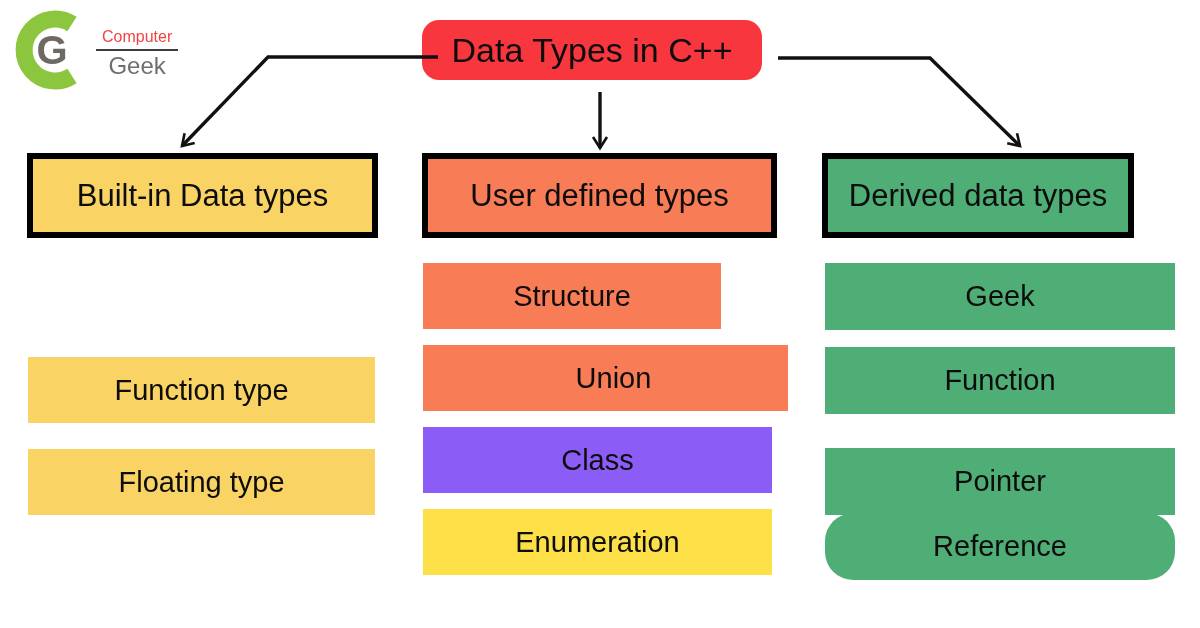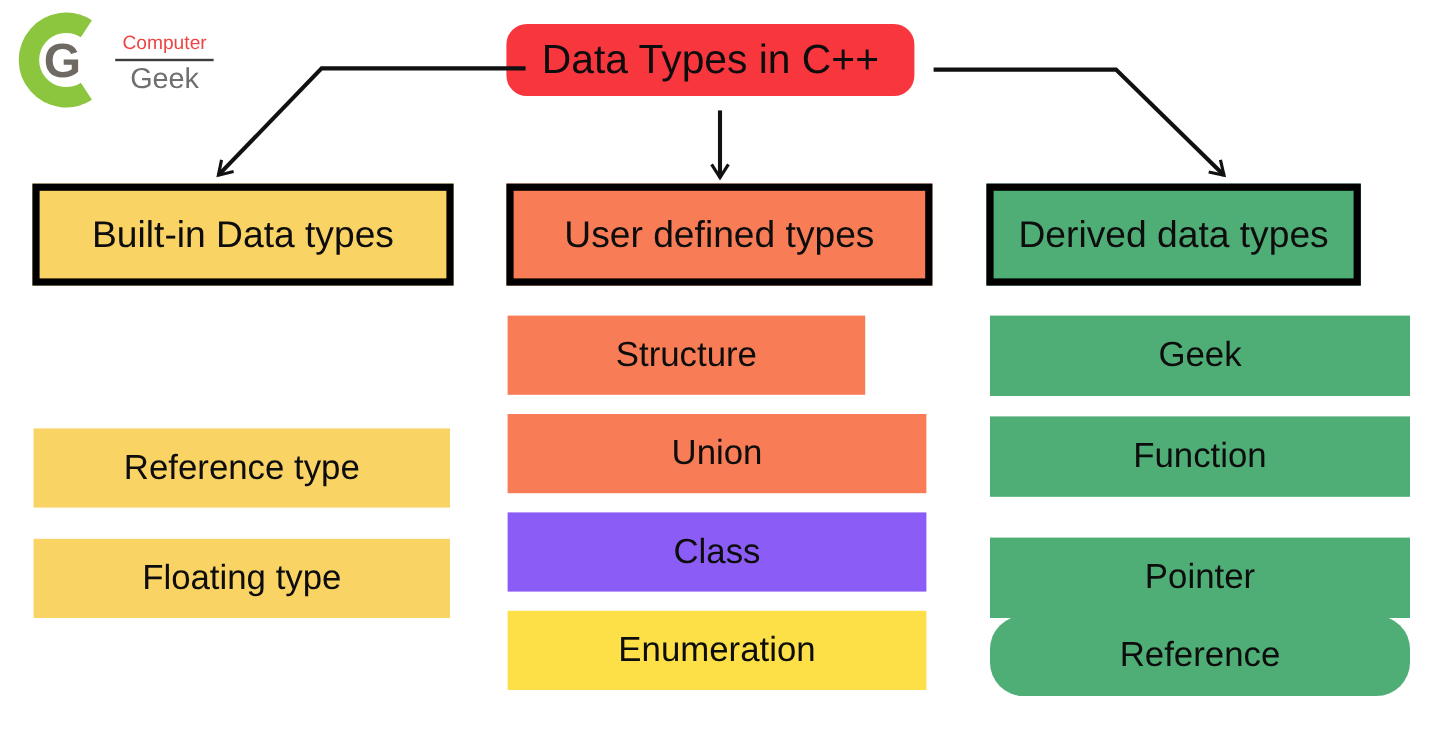--- a/index.html
+++ b/index.html
@@ -71,25 +71,25 @@
     </defs>
     <path d="M438,57 L268,57 L182,146" fill="none" stroke="#111111" stroke-width="3.4" marker-end="url(#ah)"></path>
     <path d="M600,92 L600,148" fill="none" stroke="#111111" stroke-width="3.4" marker-end="url(#ah)"></path>
     <path d="M778,58 L930,58 L1020,146" fill="none" stroke="#111111" stroke-width="3.4" marker-end="url(#ah)"></path>
   </svg>
 
   <div class="header-box" style="left: 27px; width: 351px; background-color: rgb(250, 211, 101);">Built-in Data types</div>
   <div class="header-box" style="left: 422px; width: 355px; background-color: rgb(248, 124, 86);">User defined types</div>
   <div class="header-box" style="left: 822px; width: 312px; background-color: rgb(79, 173, 118);">Derived data types</div>
 
-  <div class="cell" style="left: 28px; top: 357px; width: 347px; background-color: rgb(250, 211, 101);">Reference type</div>
+  <div class="cell" style="left: 28px; top: 357px; width: 347px; background-color: rgb(250, 211, 101);">Function type</div>
   <div class="cell" style="left: 28px; top: 449px; width: 347px; background-color: rgb(250, 211, 101);">Floating type</div>
 
   <div class="cell" style="left: 423px; top: 263px; width: 298px; background-color: rgb(248, 124, 86);">Structure</div>
-  <div class="cell" style="left: 423px; top: 345px; width: 349px; background-color: rgb(248, 124, 86);">Union</div>
+  <div class="cell" style="left: 423px; top: 345px; width: 349px; background-color: rgb(248, 124, 86); padding-left: 16px;">Union</div>
   <div class="cell" style="left: 423px; top: 427px; width: 349px; background-color: #8b5cf6;">Class</div>
   <div class="cell" style="left: 423px; top: 509px; width: 349px; background-color: #fde047;">Enumeration</div>
 
   <div class="cell" style="left: 825px; top: 263px; width: 350px; height: 67px; background-color: rgb(79, 173, 118);">Geek</div>
   <div class="cell" style="left: 825px; top: 347px; width: 350px; height: 67px; background-color: rgb(79, 173, 118);">Function</div>
   <div class="cell" style="left: 825px; top: 430px; width: 350px; height: 67px; background-color: rgb(79, 173, 118); margin-top: 18px;">Pointer</div>
   <div class="cell" style="left: 825px; top: 513px; width: 350px; height: 67px; background-color: rgb(79, 173, 118); border-radius: 28px;">Reference</div>
 
 </div>
 

